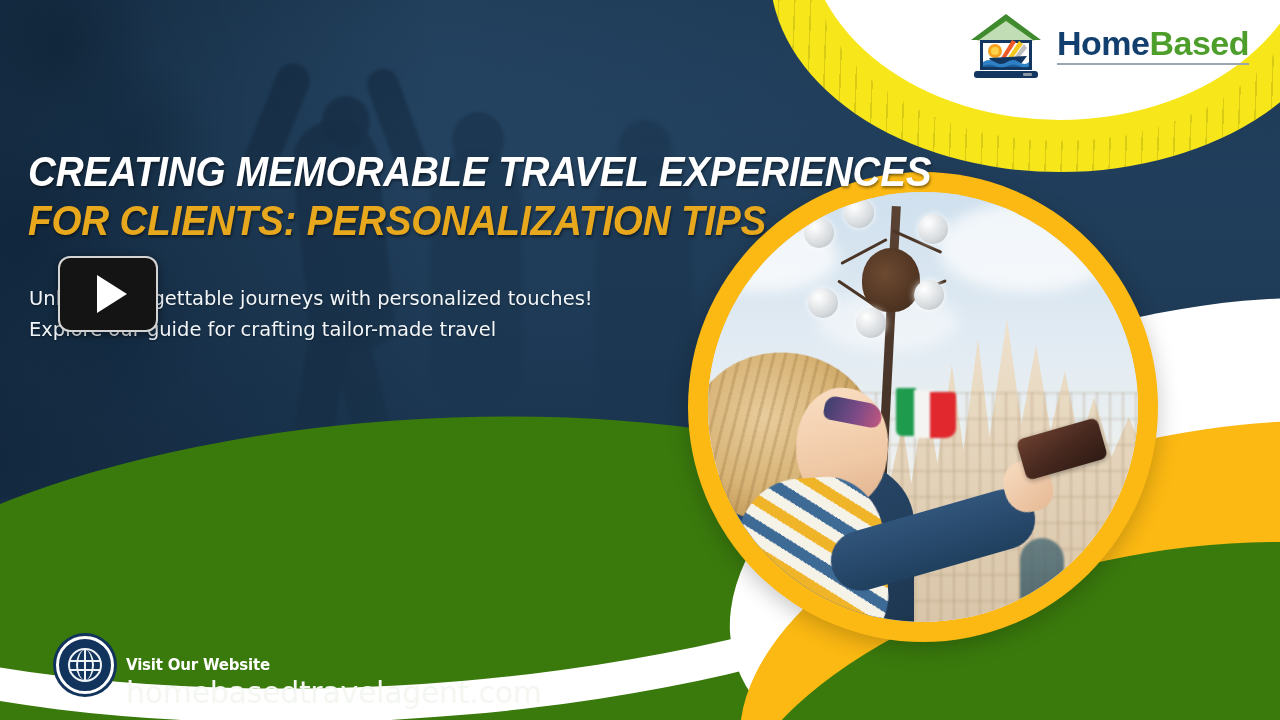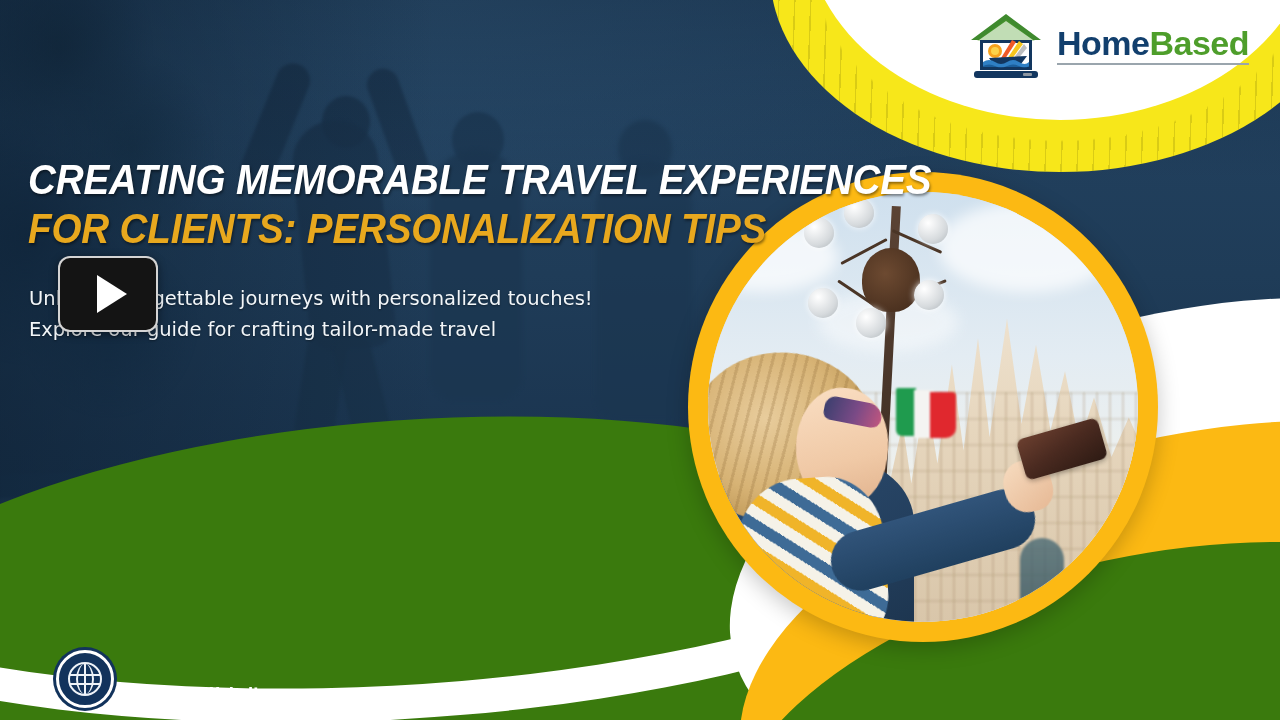--- a/index.html
+++ b/index.html
@@ -188,21 +188,21 @@
   .logo-main .h{color:#123f6d;}
   .logo-main .b{color:#4e9e2b;}
   .logo-rule{height:2px;background:#9aa5ad;margin:3px 0 3px;width:100%;}
   .logo-sub{
     font-size:10px;letter-spacing:3.4px;color:#2b4a63;font-weight:bold;
     text-align:center;
   }
 
   
   .headline{
-    position:absolute;left:28px;top:156px;width:800px;z-index:15;
+    position:absolute;left:28px;top:148px;width:800px;z-index:15;
   }
   .hl-line{
     font-family:"Liberation Sans Narrow","Liberation Sans",sans-serif;
     font-weight:bold;font-style:italic;
     font-size:42px;line-height:1.16;
     letter-spacing:-.2px;
     transform:scaleX(.92);transform-origin:left center;
     white-space:nowrap;
     text-shadow:1px 2px 3px rgba(0,0,0,.45);
   }
@@ -535,16 +535,17 @@
     <div class="globe">
       <div class="globe-ball">
         <div class="globe-m1"></div>
         <div class="globe-m2"></div>
         <div class="globe-p1"></div>
         <div class="globe-p2"></div>
       </div>
     </div>
     <div class="foot-text">
       <div class="foot-visit">Visit Our Website</div>
+      <div class="foot-url">homebasedtravelagent.com</div>
     </div>
   </div>
 
 </div>
 
 </body></html>

